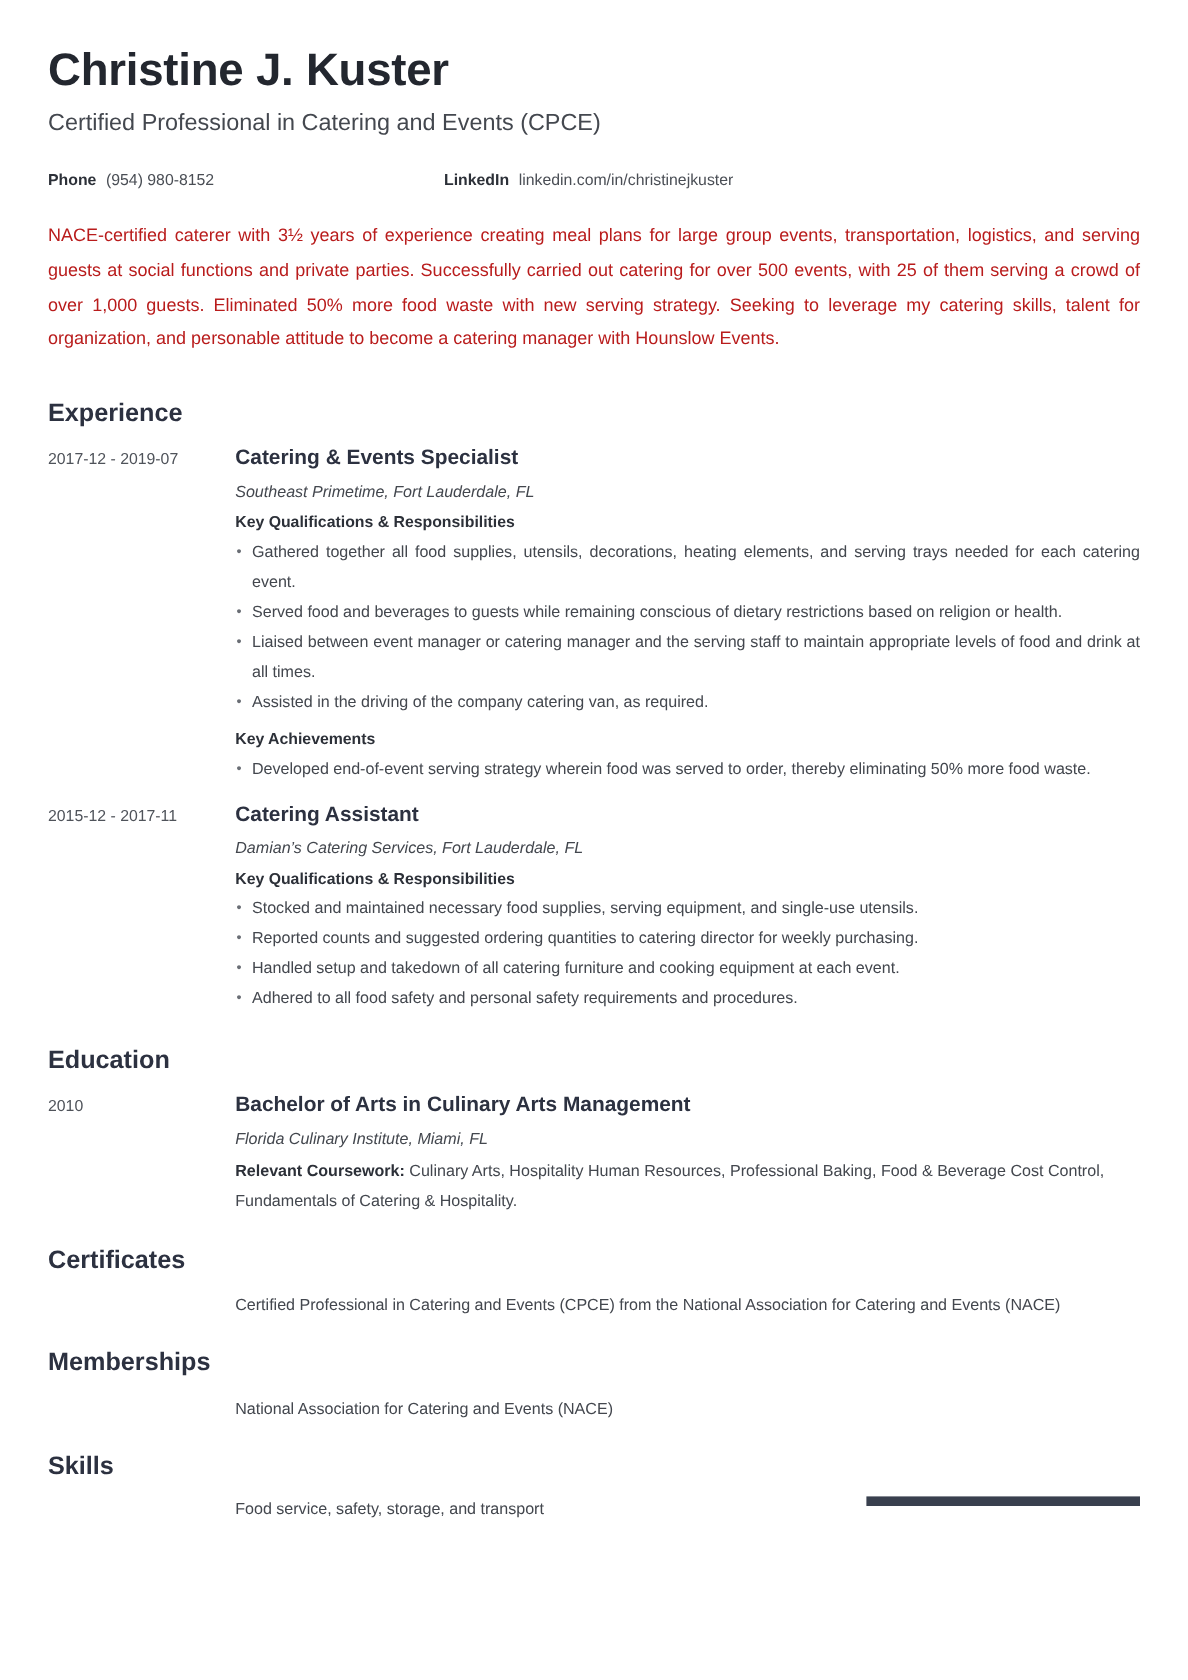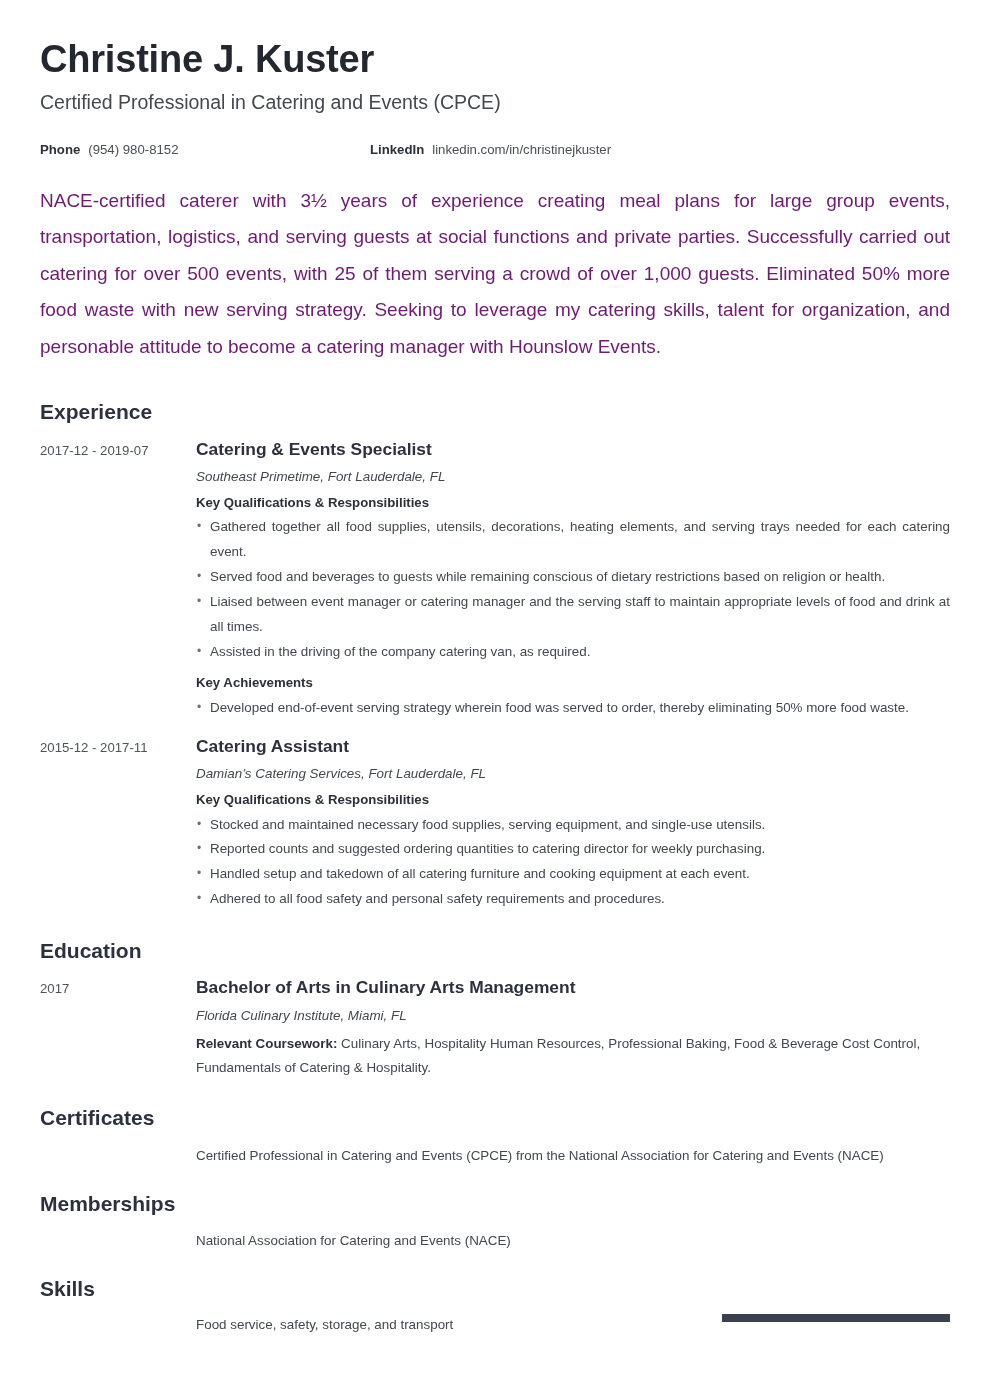--- a/index.html
+++ b/index.html
@@ -63,23 +63,23 @@
     margin-right: 8px;
     white-space: nowrap;
   }
   .contact-value {
     color: #4a4e55;
     white-space: nowrap;
   }
 
   
   .summary {
-    font-size: 19px;
+    font-size: 15px;
     line-height: 1.92;
-    color: #701a75;
+    color: #b91c1c;
     text-align: justify;
     margin: 26px 0 0 0;
     padding-bottom: 4px;
   }
 
   
   .section {
     margin-top: 20px;
   }
   .section-heading {
@@ -264,21 +264,21 @@
             <li class="nojustify">Handled setup and takedown of all catering furniture and cooking equipment at each event.</li>
             <li class="nojustify">Adhered to all food safety and personal safety requirements and procedures.</li>
           </ul>
         </div>
       </div>
     </div>
 
     <div class="section education">
       <h2 class="section-heading">Education</h2>
       <div class="entry">
-        <div class="entry-date">2017</div>
+        <div class="entry-date">2010</div>
         <div class="entry-body">
           <div class="entry-title">Bachelor of Arts in Culinary Arts Management</div>
           <div class="entry-org">Florida Culinary Institute, Miami, FL</div>
           <p class="plain-text"><span class="coursework-label">Relevant Coursework:</span><span> Culinary Arts, Hospitality Human Resources, Professional Baking, Food &amp; Beverage Cost Control, Fundamentals of Catering &amp; Hospitality.</span></p>
         </div>
       </div>
     </div>
 
     <div class="section certificates">
       <h2 class="section-heading">Certificates</h2>

